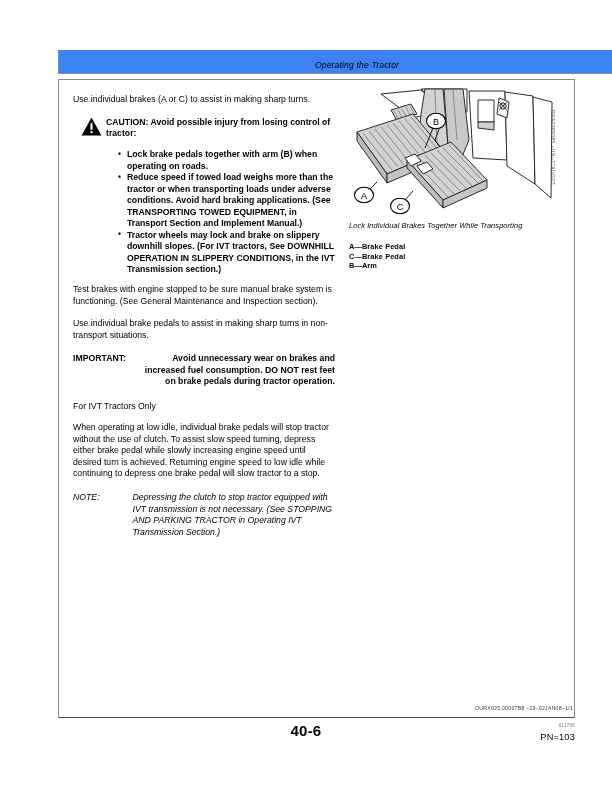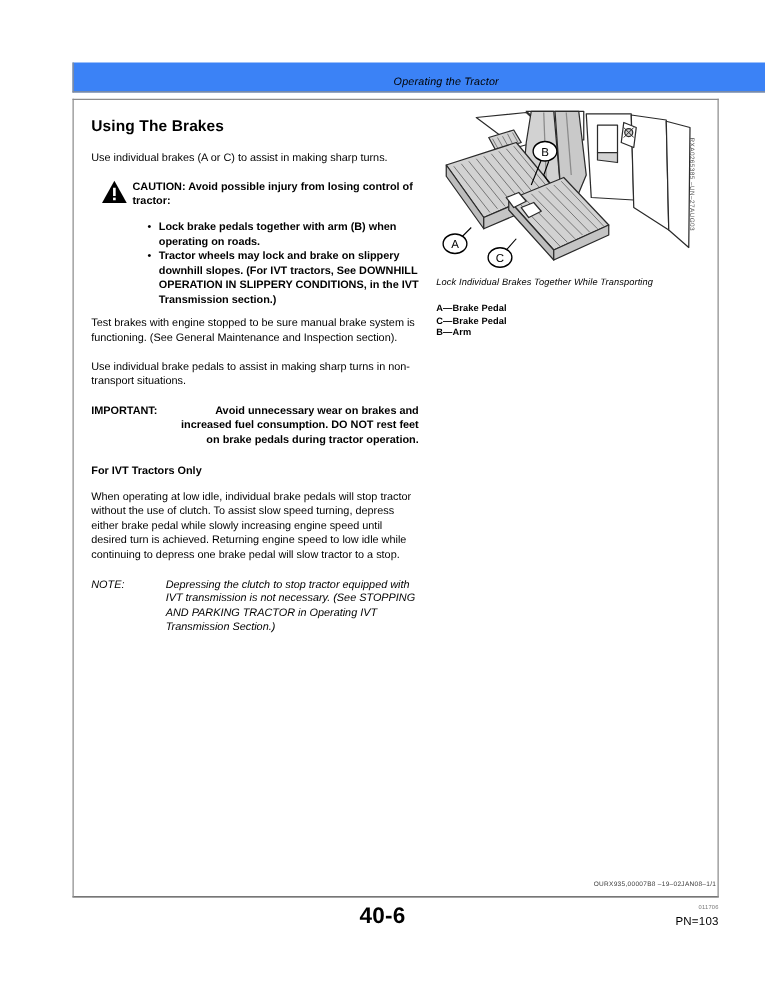--- a/index.html
+++ b/index.html
@@ -130,21 +130,21 @@
   .important-label {
     flex: 0 0 auto;
     padding-right: 6px;
     white-space: nowrap;
   }
   .important-body { flex: 1 1 auto; text-align: right; }
 
   .subhead {
     margin: 13px 0 11px 0;
     font-size: 8.7px;
-    font-weight: bold;
+    font-weight: normal;
   }
 
   
   .note {
     display: flex;
     margin: 12px 0 0 0;
     font-size: 8.7px;
     line-height: 11.6px;
     font-style: italic;
     gap: 27px;
@@ -213,21 +213,21 @@
     letter-spacing: .25px;
     padding-right: 2px;
     box-sizing: border-box;
   }
   .page-number {
     position: absolute;
     left: 0;
     top: 722px;
     width: 612px;
     text-align: center;
-    font-size: 18px;
+    font-size: 15px;
     font-weight: bold;
     letter-spacing: .2px;
   }
   .pn-stamp {
     position: absolute;
     right: 37px;
     top: 723px;
     text-align: right;
     font-size: 4.6px;
     color: #777;
@@ -248,36 +248,36 @@
 <div class="page">
 
   <div class="header-box">
     <div class="header-title">Operating the Tractor</div>
   </div>
 
   <div class="content-box">
 
     <div class="col-left">
 
-      <h1 class="section-title">Using The Brakes</h1>
 
       <p class="body">Use individual brakes (A or C) to assist in making sharp turns.</p>
 
       <div class="caution">
         <span class="caution-icon">
           <svg width="21" height="19" viewBox="0 0 21 19">
             <polygon points="10.5,0.6 20.4,18.4 0.6,18.4" fill="#000"></polygon>
             <rect x="9.45" y="6.2" width="2.1" height="6.6" fill="#fff"></rect>
             <rect x="9.45" y="14.1" width="2.1" height="2.1" fill="#fff"></rect>
           </svg>
         </span>
         <p class="caution-head">CAUTION: Avoid possible injury from losing control of tractor:</p>
 
         <ul class="caution-list">
           <li>Lock brake pedals together with arm (B) when operating on roads.</li>
+          <li>Reduce speed if towed load weighs more than the tractor or when transporting loads under adverse conditions. Avoid hard braking applications. (See TRANSPORTING TOWED EQUIPMENT, in Transport Section and Implement Manual.)</li>
           <li>Tractor wheels may lock and brake on slippery downhill slopes. (For IVT tractors, See DOWNHILL OPERATION IN SLIPPERY CONDITIONS, in the IVT Transmission section.)</li>
         </ul>
       </div>
 
       <p class="body" style="margin-top:8px;">Test brakes with engine stopped to be sure manual brake system is functioning. (See General Maintenance and Inspection section).</p>
 
       <p class="body">Use individual brake pedals to assist in making sharp turns in non-transport situations.</p>
 
       <div class="important">
         <span class="important-label">IMPORTANT:</span>

